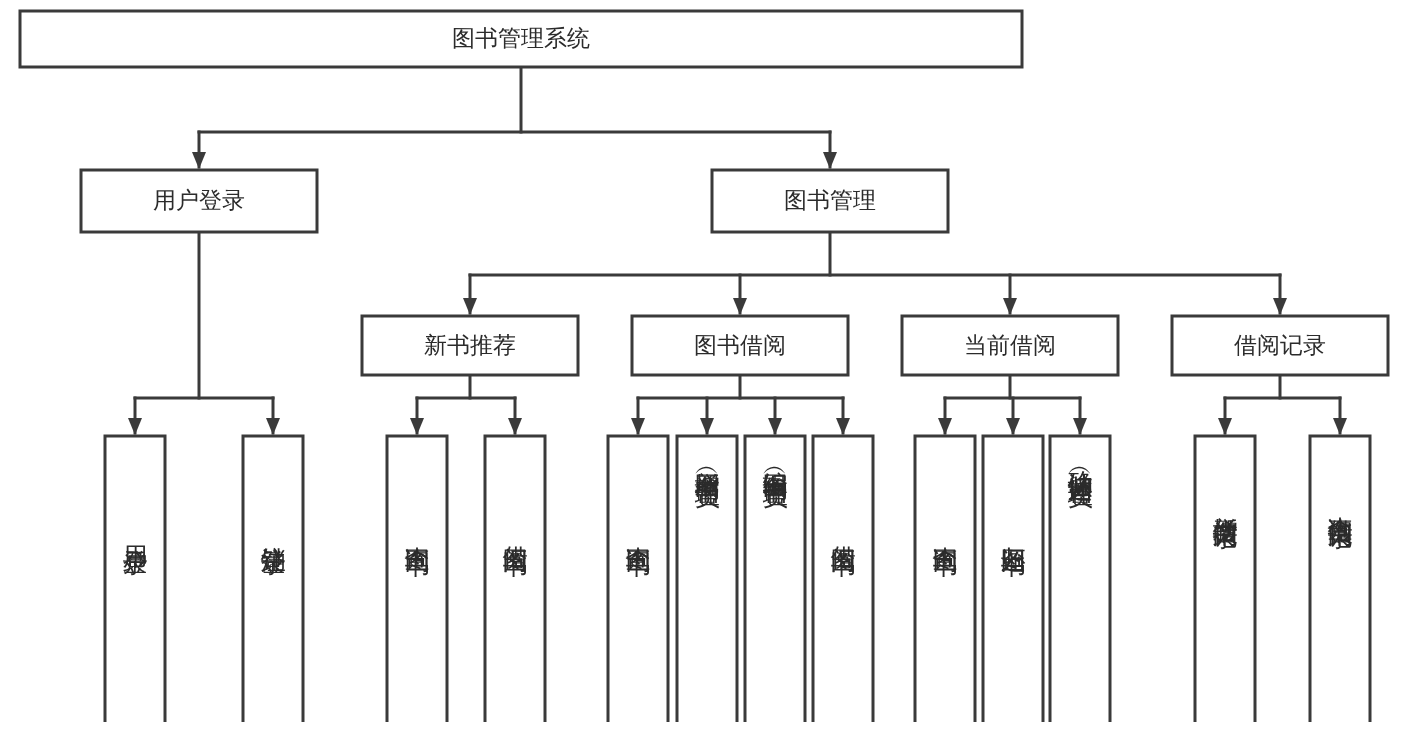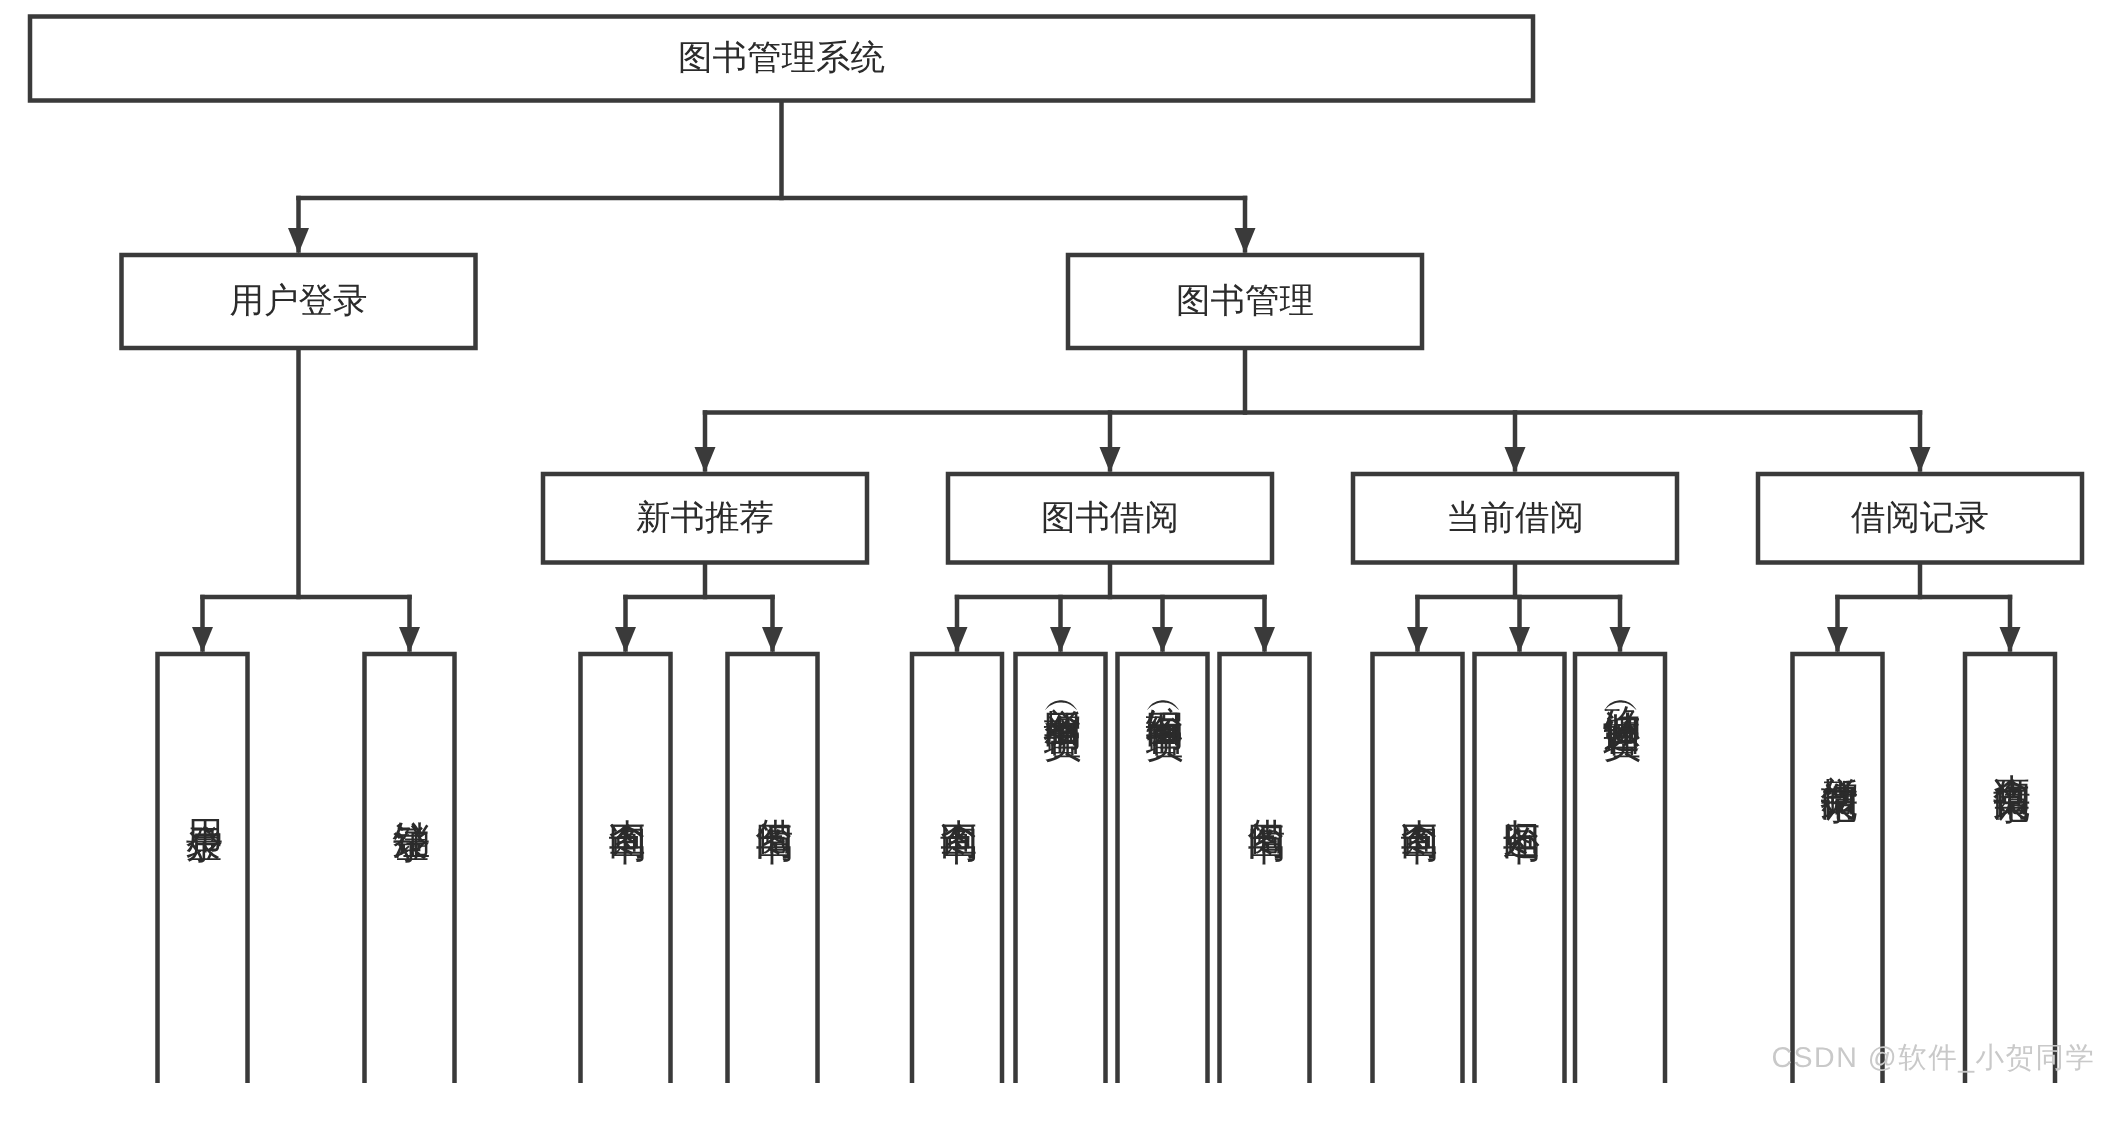--- a/index.html
+++ b/index.html
@@ -209,15 +209,14 @@
         <span class="leaf-label" style="margin-top: 15px;">确认归还（管理员）</span>
       </div>
       <div class="leaf-label-wrap" style="left: 1195px; top: 436px; width: 60px; height: 299px;">
         <span class="leaf-label" style="margin-top: 60px;">新增借阅记录</span>
       </div>
       <div class="leaf-label-wrap" style="left: 1310px; top: 436px; width: 60px; height: 299px;">
         <span class="leaf-label" style="margin-top: 60px;">查询借阅记录</span>
       </div>
     </div>
 
-  <div class="watermark">CSDN @软件_小贺同学</div>
 
 </div>
 
 </body></html>

